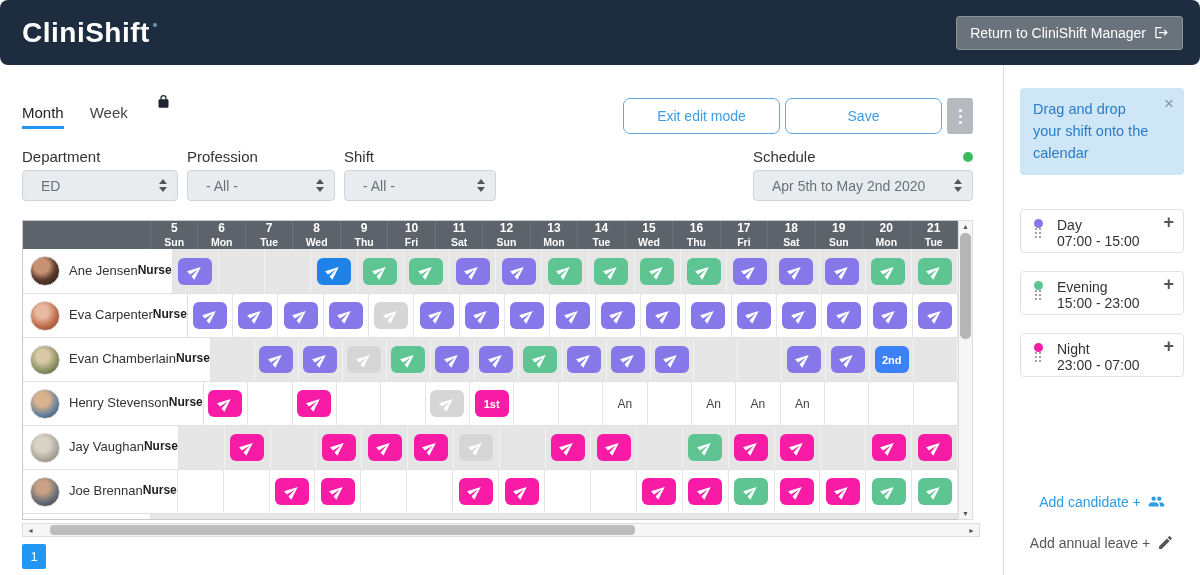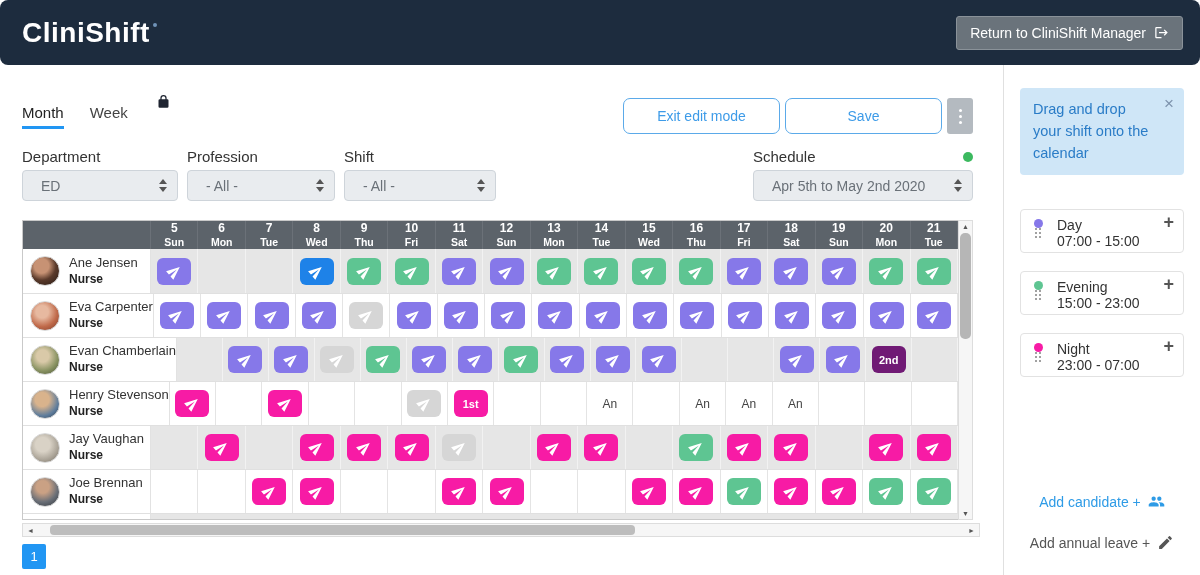--- a/index.html
+++ b/index.html
@@ -51,21 +51,21 @@
   .grid-outer { margin-top:19px; display:flex; }
   .grid { width:943px; border:1px solid #c9c9c9; border-right:none; }
   .grid-header { display:flex; height:28px; background:#5c636a; }
   .corner-cell { flex:0 0 128px; border-right:1px solid #6b7178; }
   .dh-cell { flex:1; border-right:1px solid #6b7178; color:#fff; text-align:center; display:flex; flex-direction:column; justify-content:center; line-height:1.15; }
   .dh-date { font-weight:bold; font-size:12px; }
   .dh-dow { font-weight:bold; font-size:10.5px; }
   .grid-row { display:flex; height:44px; border-top:1px solid #e0e0e0; background:#fff; }
   .grid-row:first-child { border-top:none; }
   .name-cell { flex:0 0 128px; display:flex; align-items:center; gap:9px; padding-left:7px; border-right:1px solid #e2e2e2; background:#fff; }
-  .names { display:flex; flex-direction:column; line-height:1.3; }
+  .names { display:flex; flex-direction:row; line-height:1.3; }
   .emp-name { font-size:13px; color:#333; white-space:nowrap; }
   .emp-role { font-size:12px; font-weight:bold; color:#222; }
   .avatar { width:30px; height:30px; border-radius:50%; flex:0 0 30px; border:1px solid #d8d8d8; }
   .av0 { background:radial-gradient(circle at 38% 32%, #c79274 28%, #5a3a2b 55%, #241813 100%); }
   .av1 { background:radial-gradient(circle at 40% 35%, #e7b9a0 25%, #c06a4a 60%, #7c3a28 100%); }
   .av2 { background:radial-gradient(circle at 42% 36%, #d9c9a8 25%, #8b9464 60%, #42502e 100%); }
   .av3 { background:radial-gradient(circle at 40% 34%, #d9b38c 28%, #5f7d9c 65%, #28394c 100%); }
   .av4 { background:radial-gradient(circle at 42% 38%, #d9d2c6 30%, #a9a296 65%, #6e685e 100%); }
   .av5 { background:radial-gradient(circle at 42% 32%, #caa184 25%, #6a6f77 60%, #2e3339 100%); }
   .day-cell { flex:1; border-right:1px solid #e4e4e4; display:flex; align-items:center; justify-content:center; }
@@ -608,21 +608,21 @@
                   </div>
                 </div>
                 <div class="day-cell">
                   <div class="badge" style="background: rgb(134, 120, 233);">
                     <svg viewBox="0 0 24 24">
                       <path fill="#fff" d="M2 21l21-9L2 3v7l15 2-15 2z"></path>
                     </svg>
                   </div>
                 </div>
                 <div class="day-cell">
-                  <div class="badge" style="background: #701a75;">2nd</div>
+                  <div class="badge" style="background: #3b82f6;">2nd</div>
                 </div>
                 <div class="day-cell"></div>
               </div>
               <div class="grid-row">
                 <div class="name-cell">
                   <span class="avatar av3"></span>
                   <div class="names">
                     <div class="emp-name">Henry Stevenson</div>
                     <div class="emp-role">Nurse</div>
                   </div>

